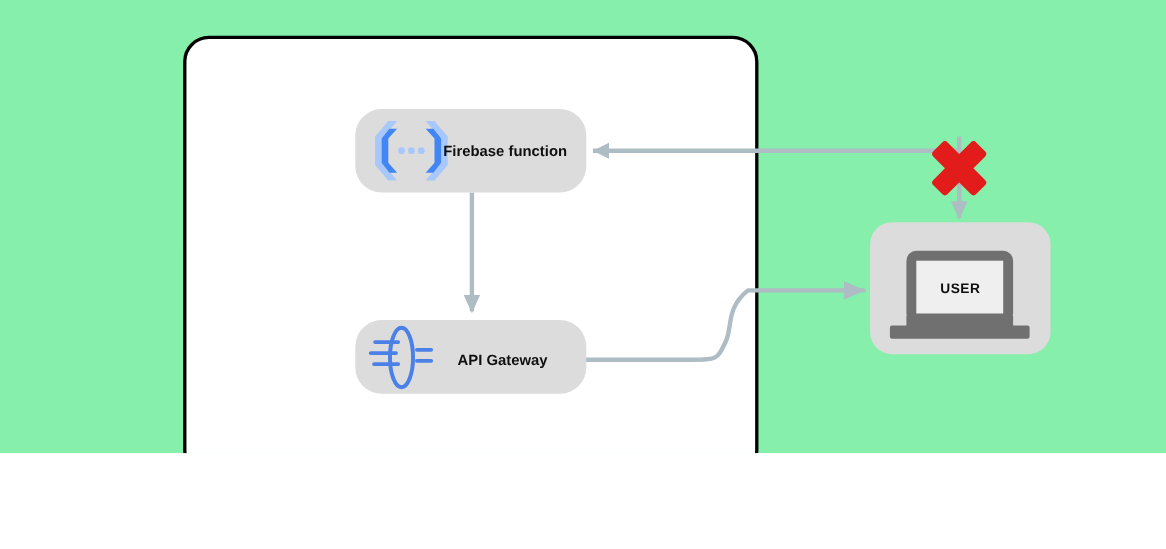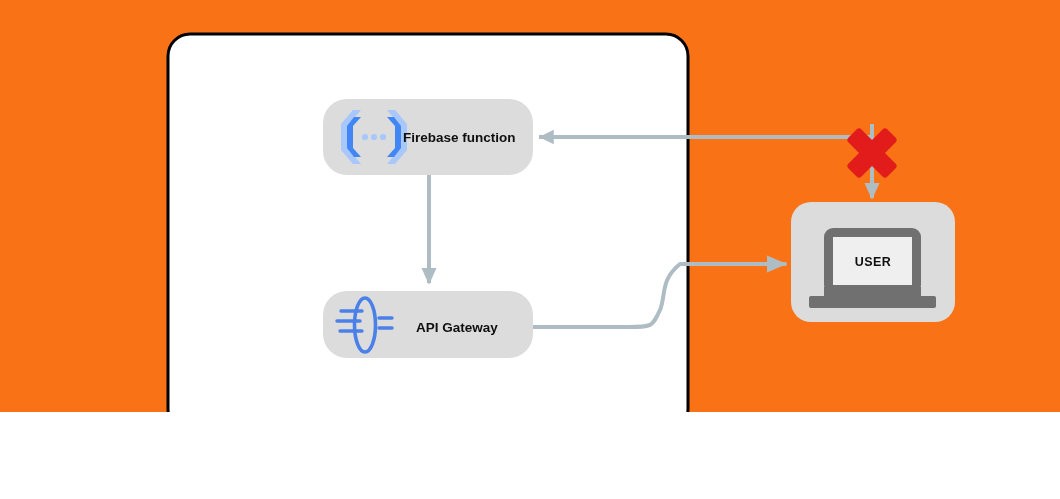--- a/index.html
+++ b/index.html
@@ -7,21 +7,21 @@
     padding: 0;
     background: #ffffff;
   }
   body {
     font-family: "Liberation Sans", sans-serif;
   }
   #canvas {
     position: relative;
     width: 1060px;
     height: 412px;
-    background: #f97316;
+    background: #86efac;
     overflow: hidden;
   }
   #diagram-svg {
     position: absolute;
     left: 0;
     top: 0;
     width: 1060px;
     height: 499px;
   }
   .node-label {

